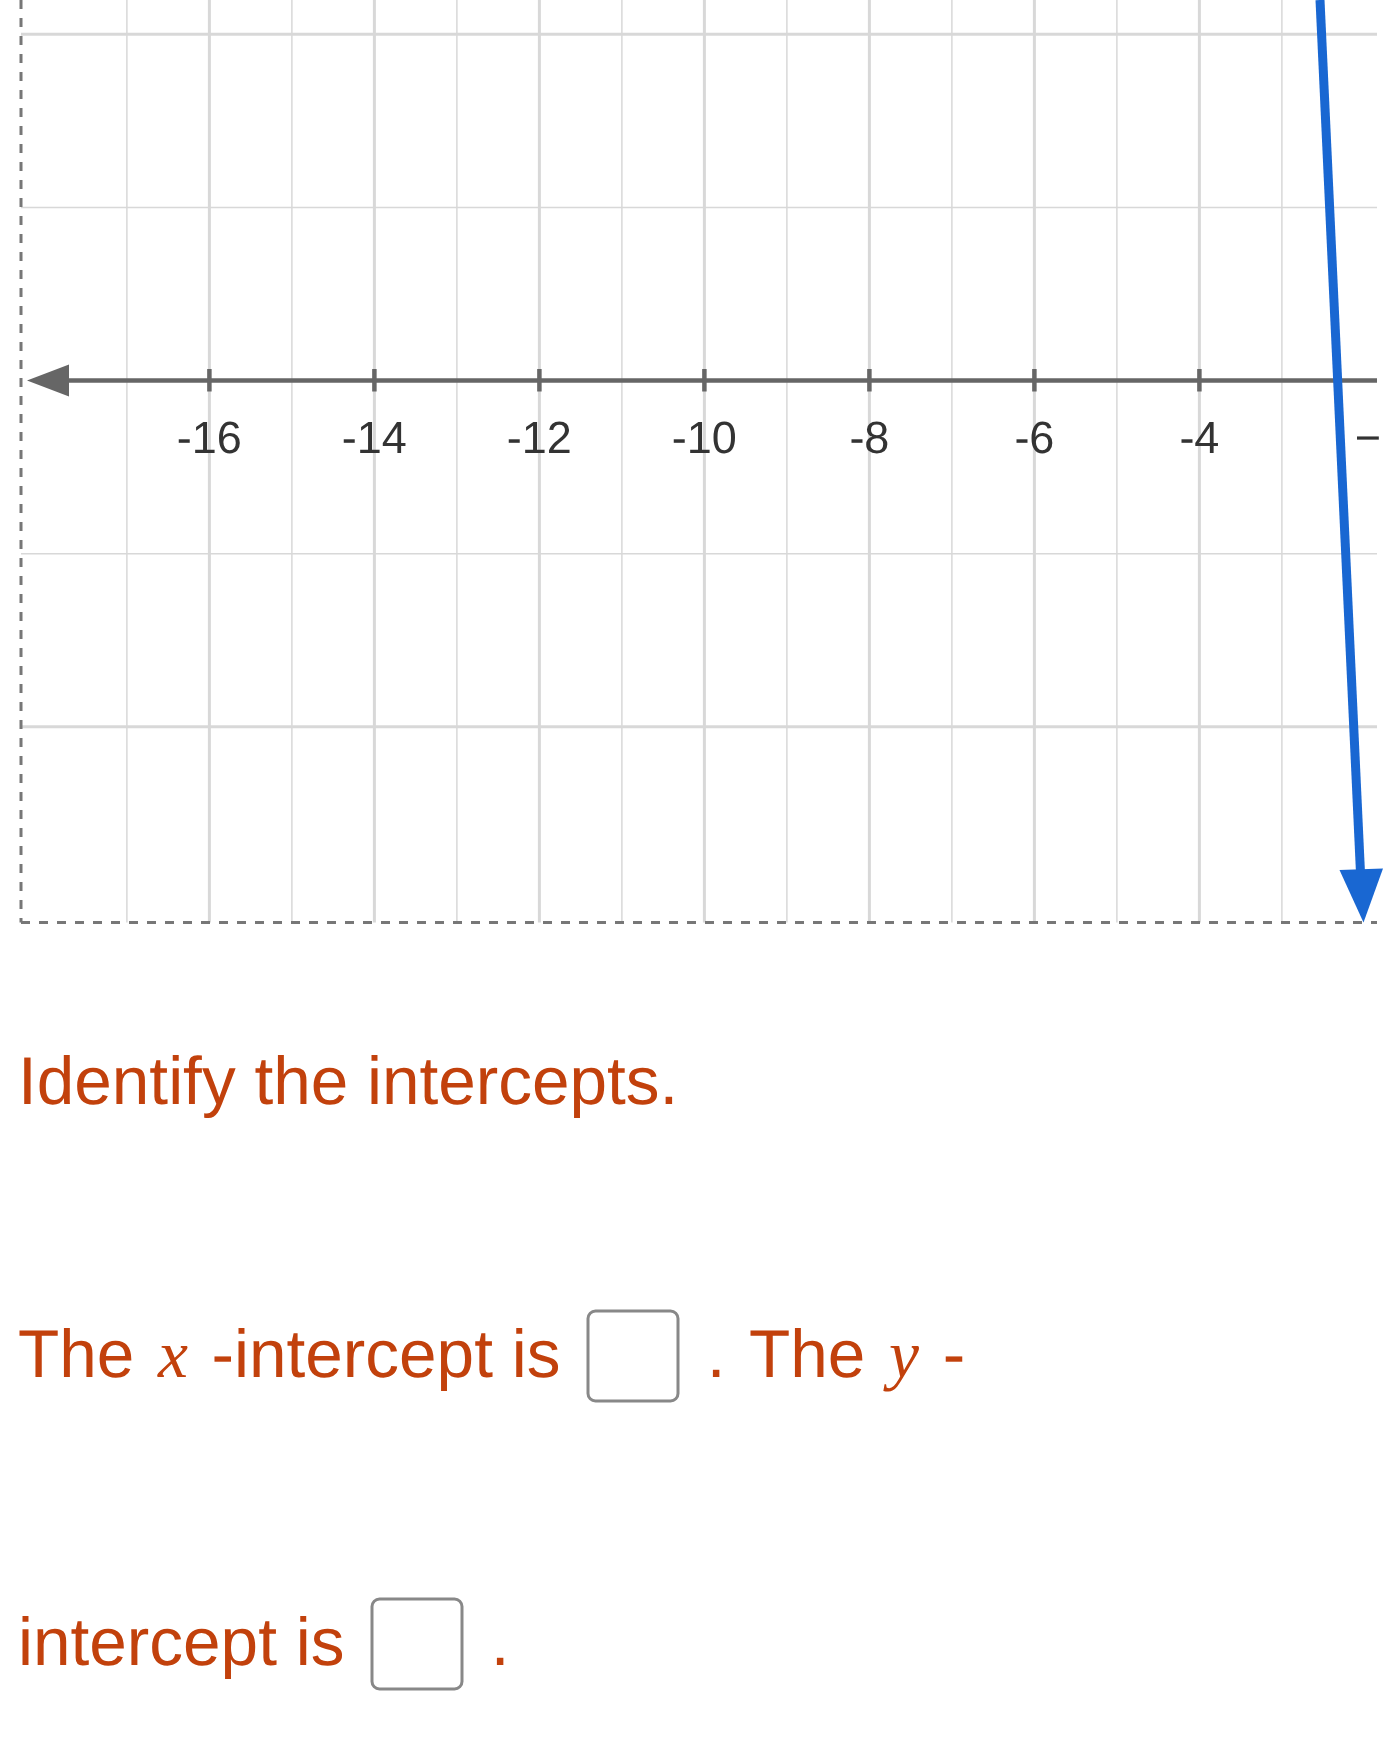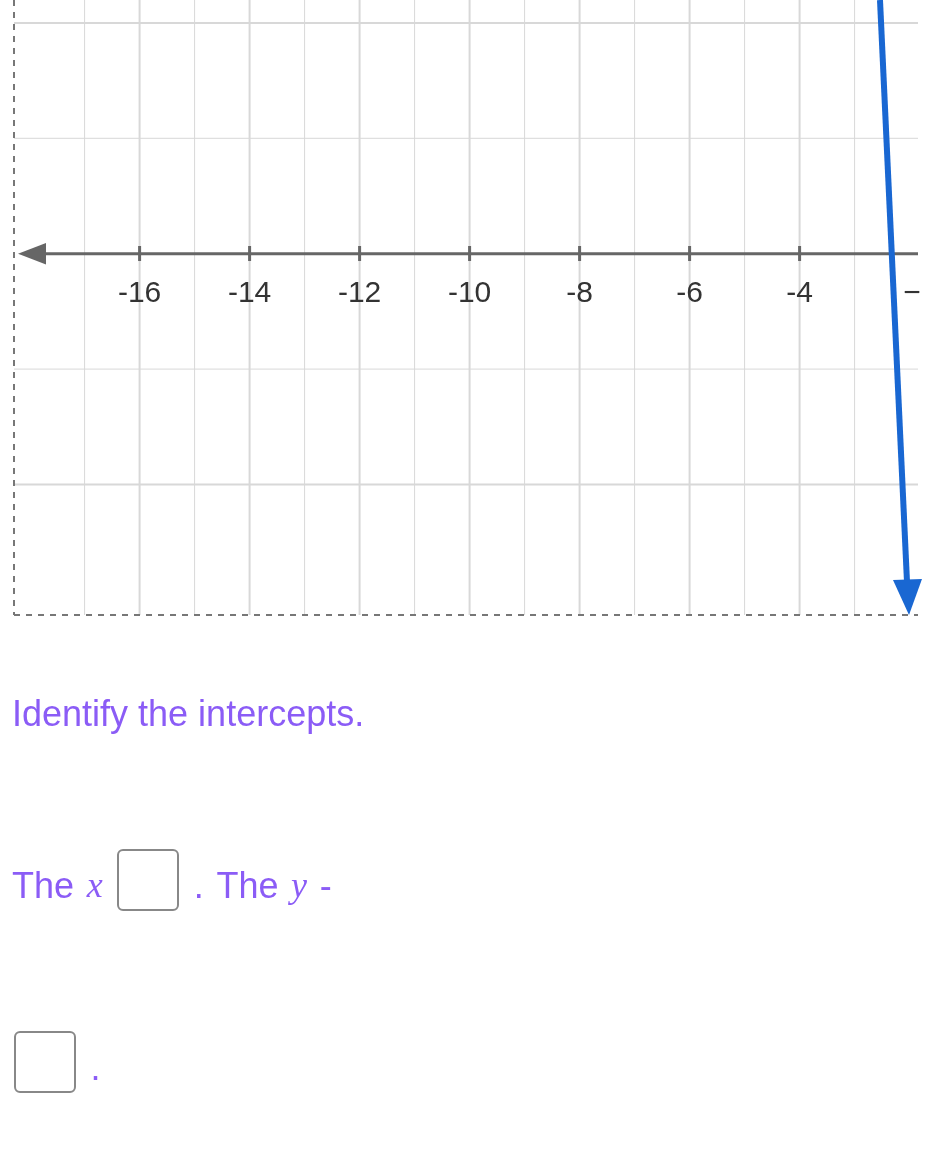--- a/index.html
+++ b/index.html
@@ -14,22 +14,22 @@
   .chart-wrap {
     position: relative;
     width: 777px;
     height: 625px;
   }
   .chart-svg {
     display: block;
   }
   .question-area {
     padding: 0 12px;
-    font-size: 36px;
-    color: #8b5cf6;
+    font-size: 45px;
+    color: #c2410c;
     line-height: 1.6;
   }
   .q-line {
     margin-top: 60px;
   }
   .a-line {
     margin-top: 110px;
     display: flex;
     flex-wrap: wrap;
     align-items: flex-end;
@@ -131,23 +131,25 @@
     </g>
   </svg>
 </div>
 
 <div class="question-area">
   <div class="q-line">Identify the intercepts.</div>
 
   <div class="a-line">
     <span class="inline-text">The</span>
     <span class="inline-text italic-var">x</span>
+    <span class="inline-text">-intercept is</span>
     <span class="answer-box"></span>
       <span class="inline-text">.</span>
     <span class="inline-text">The</span>
     <span class="inline-text italic-var">y</span>
     <span class="inline-text">-</span>
 
     <span style="flex-basis:100%; height:0;"></span>
+    <span class="inline-text">intercept is</span>
     <span class="answer-box"></span>
       <span class="inline-text">.</span>
   </div>
 </div>
 
 </body></html>

